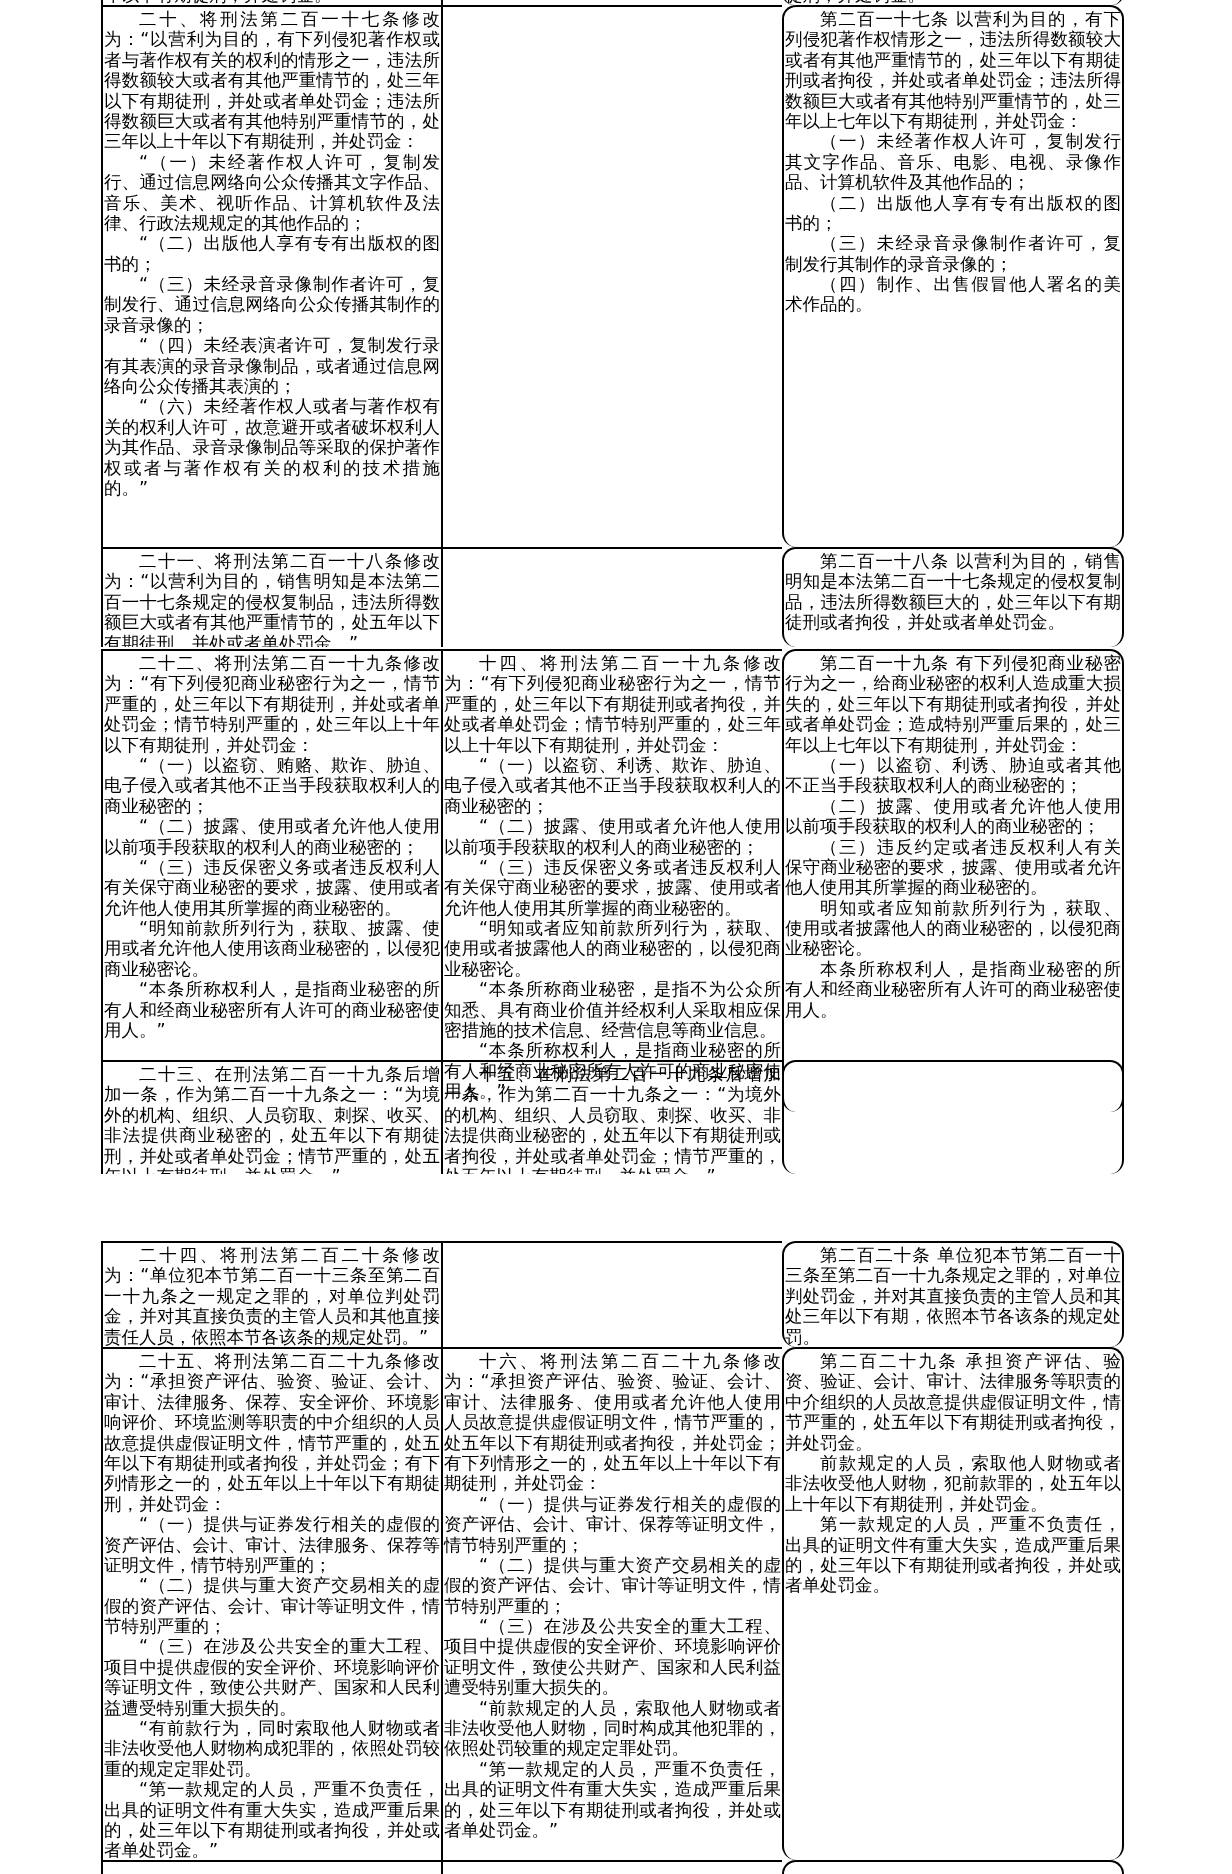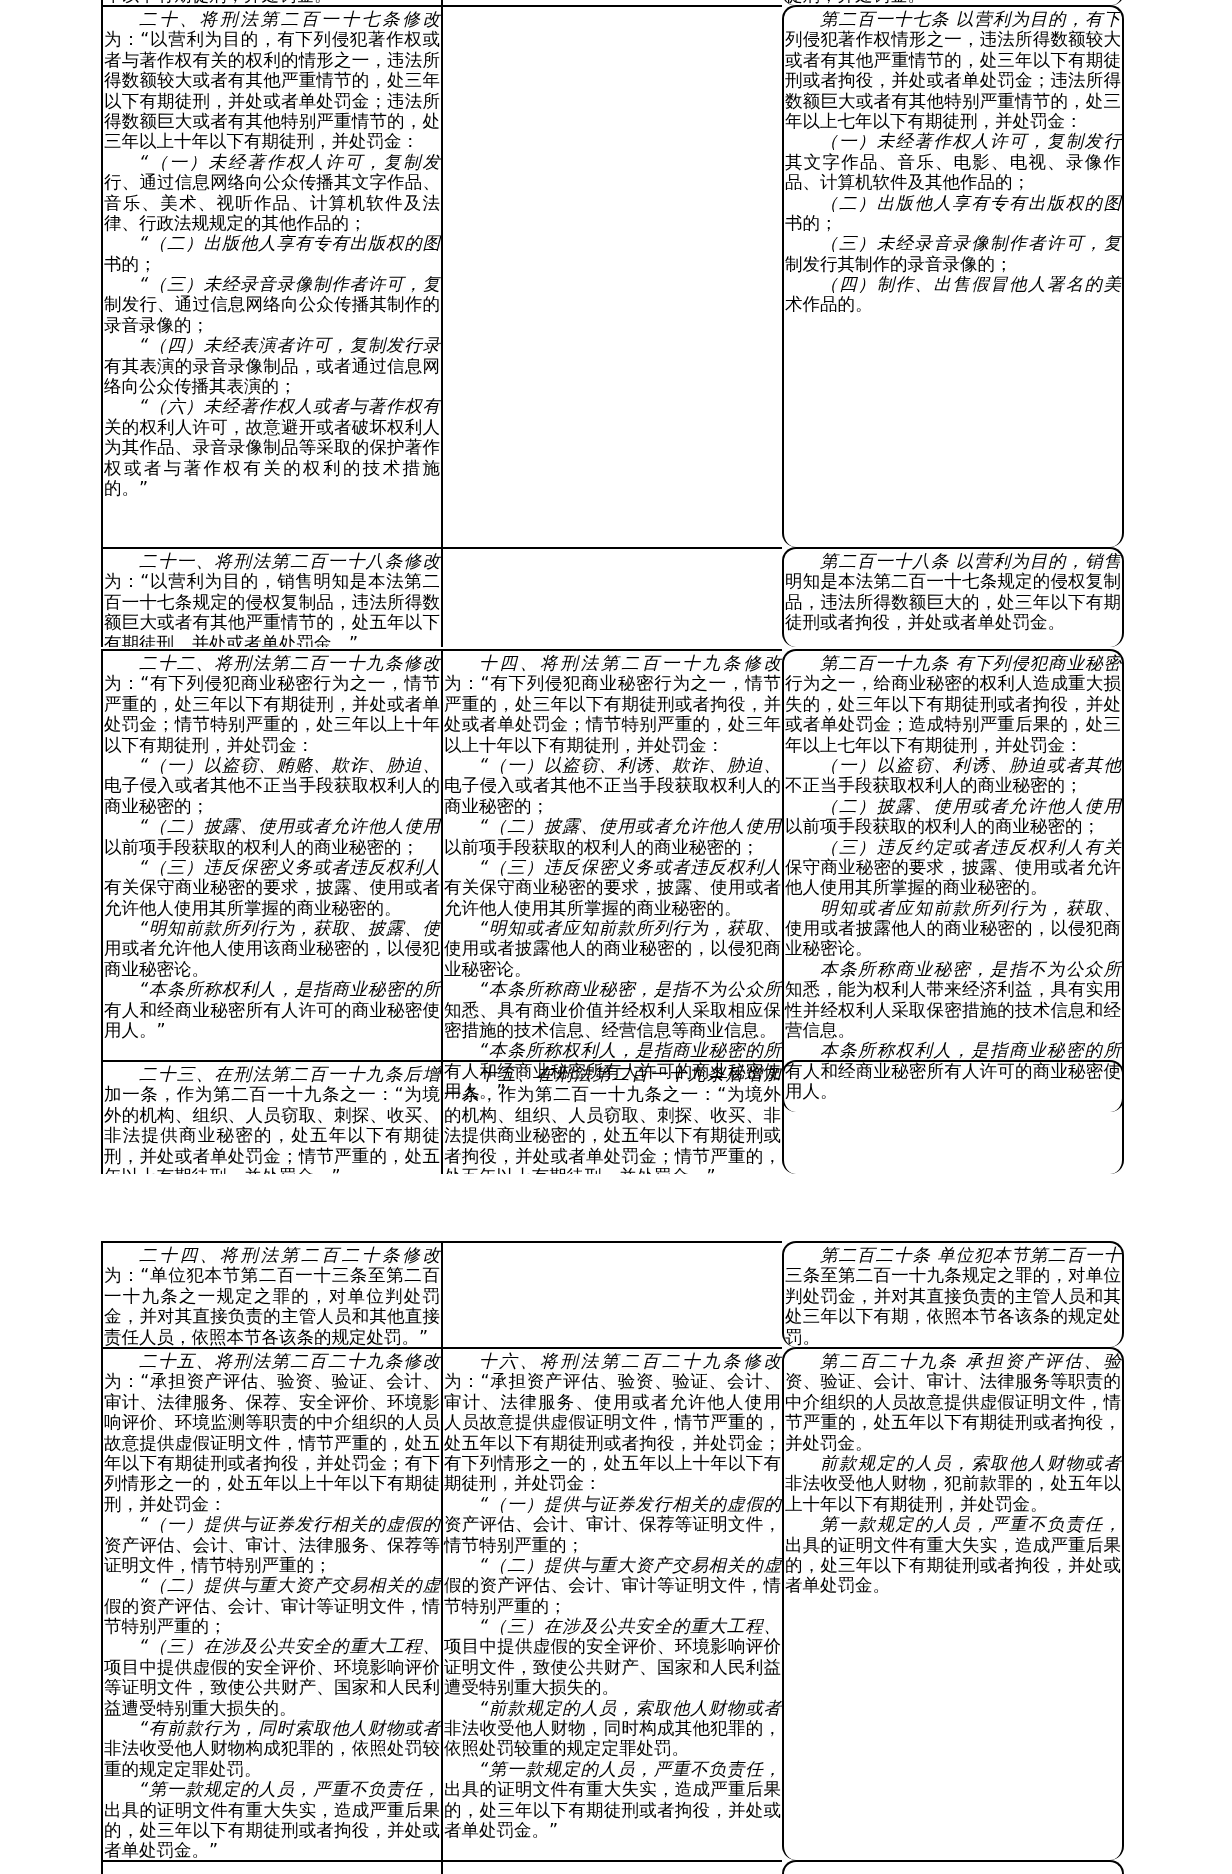--- a/index.html
+++ b/index.html
@@ -25,21 +25,21 @@
     font-size: 17.5px; line-height: 20.4px;
   }
   .c0 { left: 0; width: 340px; }
   .c1 { left: 340px; width: 341px; }
   .c2 { left: 681px; width: 342px; border-right: 2px solid #000; border-radius: 14px; }
   .line {
     white-space: nowrap; height: 20.4px;
     text-align: justify; text-align-last: justify;
   }
   .line.last { text-align: left; text-align-last: left; }
-  .line.first { text-indent: 2em; font-style: italic; }
+  .line.first { text-indent: 2em; }
 </style>
 </head>
 <body>
 
 <div class="table">
     <div class="row r0">
       <div class="cell c0">
         <div class="para">
           <div class="line last">年以下有期徒刑，并处罚金。</div>
         </div>
@@ -229,26 +229,20 @@
         </div>
         <div class="para">
           <div class="line first">（三）违反约定或者违反权利人有关</div>
           <div class="line">保守商业秘密的要求，披露、使用或者允许</div>
           <div class="line last">他人使用其所掌握的商业秘密的。</div>
         </div>
         <div class="para">
           <div class="line first">明知或者应知前款所列行为，获取、</div>
           <div class="line">使用或者披露他人的商业秘密的，以侵犯商</div>
           <div class="line last">业秘密论。</div>
-        </div>
-        <div class="para">
-          <div class="line first">本条所称商业秘密，是指不为公众所</div>
-          <div class="line">知悉，能为权利人带来经济利益，具有实用</div>
-          <div class="line">性并经权利人采取保密措施的技术信息和经</div>
-          <div class="line last">营信息。</div>
         </div>
         <div class="para">
           <div class="line first">本条所称权利人，是指商业秘密的所</div>
           <div class="line">有人和经商业秘密所有人许可的商业秘密使</div>
           <div class="line last">用人。</div>
         </div>
       </div>
     </div>
     <div class="row r4">
       <div class="cell c0">

